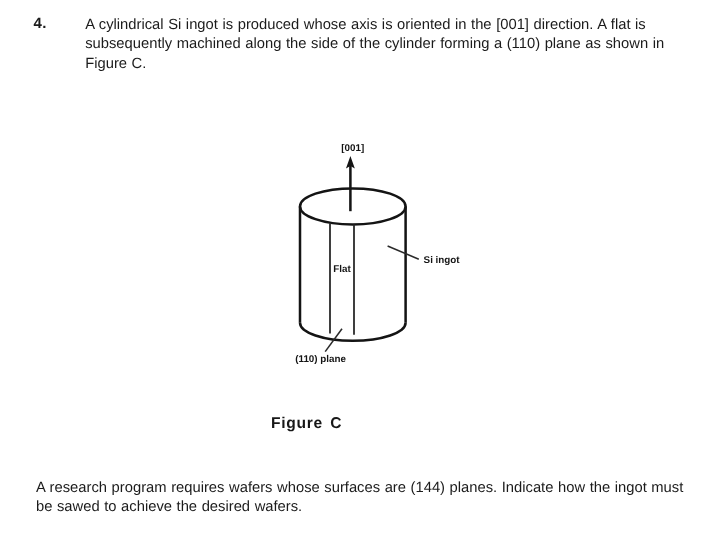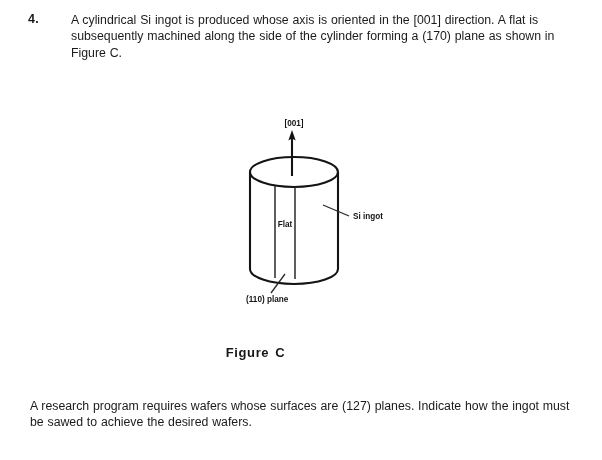--- a/index.html
+++ b/index.html
@@ -85,21 +85,21 @@
     font-family: "Liberation Sans", sans-serif;
     font-weight: 700;
     fill: #141414;
   }
 </style>
 </head>
 <body>
 
 <div id="question-block">
   <div id="question-number">4.</div>
-  <div id="question-text">A cylindrical Si ingot is produced whose axis is oriented in the [001] direction.  A flat is subsequently machined along the side of the cylinder forming a (170) plane as shown in Figure C.</div>
+  <div id="question-text">A cylindrical Si ingot is produced whose axis is oriented in the [001] direction.  A flat is subsequently machined along the side of the cylinder forming a (110) plane as shown in Figure C.</div>
 </div>
 
 <div id="figure-area">
   <svg id="figure-svg" width="602" height="460" viewBox="0 0 602 460" xmlns="http://www.w3.org/2000/svg">
 
     <g>
       <line x1="292" y1="176" x2="292" y2="137" stroke="#141414" stroke-width="2.1" stroke-linecap="butt"></line>
       <polygon points="292,130 288.3,140.5 292,138.4 295.7,140.5" fill="#141414"></polygon>
     </g>
 
@@ -125,13 +125,13 @@
     <text class="lbl" x="353" y="219" font-size="8.2" text-anchor="start">Si ingot</text>
 
     <text class="lbl" x="246" y="302" font-size="8.2" text-anchor="start">(110) plane</text>
   </svg>
 </div>
 
 <div id="figure-caption">
   <span>Figure</span><span class="cap-gap"></span><span>C</span>
 </div>
 
-<div id="closing-text">A research program requires wafers whose surfaces are (127) planes.  Indicate how the ingot must be sawed to achieve the desired wafers.</div>
+<div id="closing-text">A research program requires wafers whose surfaces are (144) planes.  Indicate how the ingot must be sawed to achieve the desired wafers.</div>
 
 </body></html>

